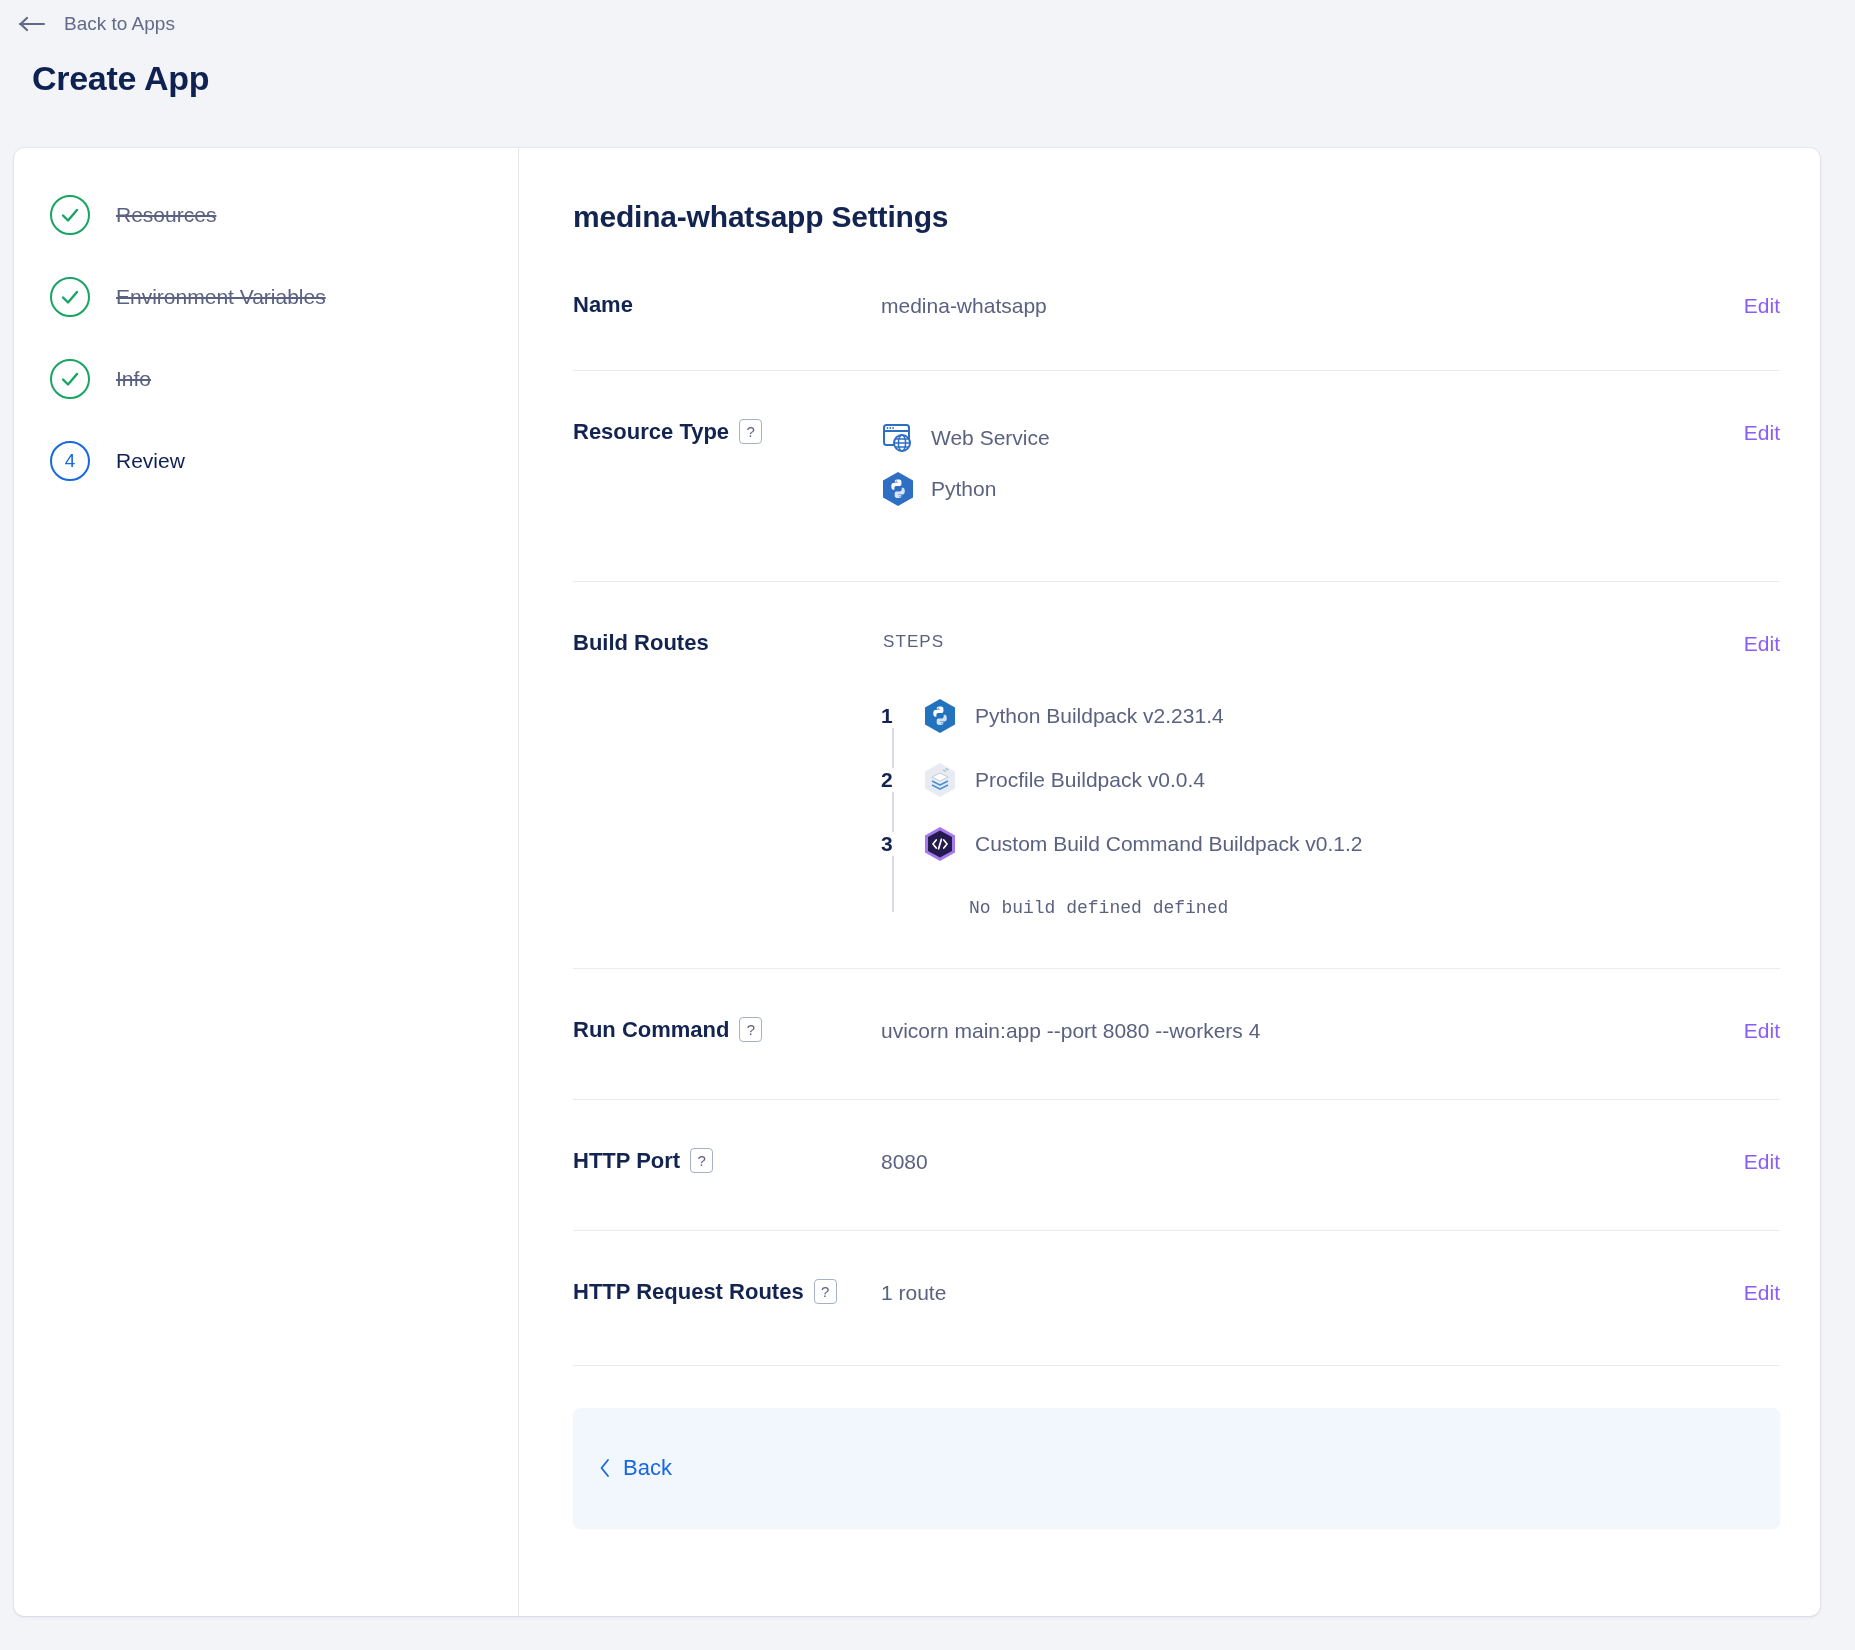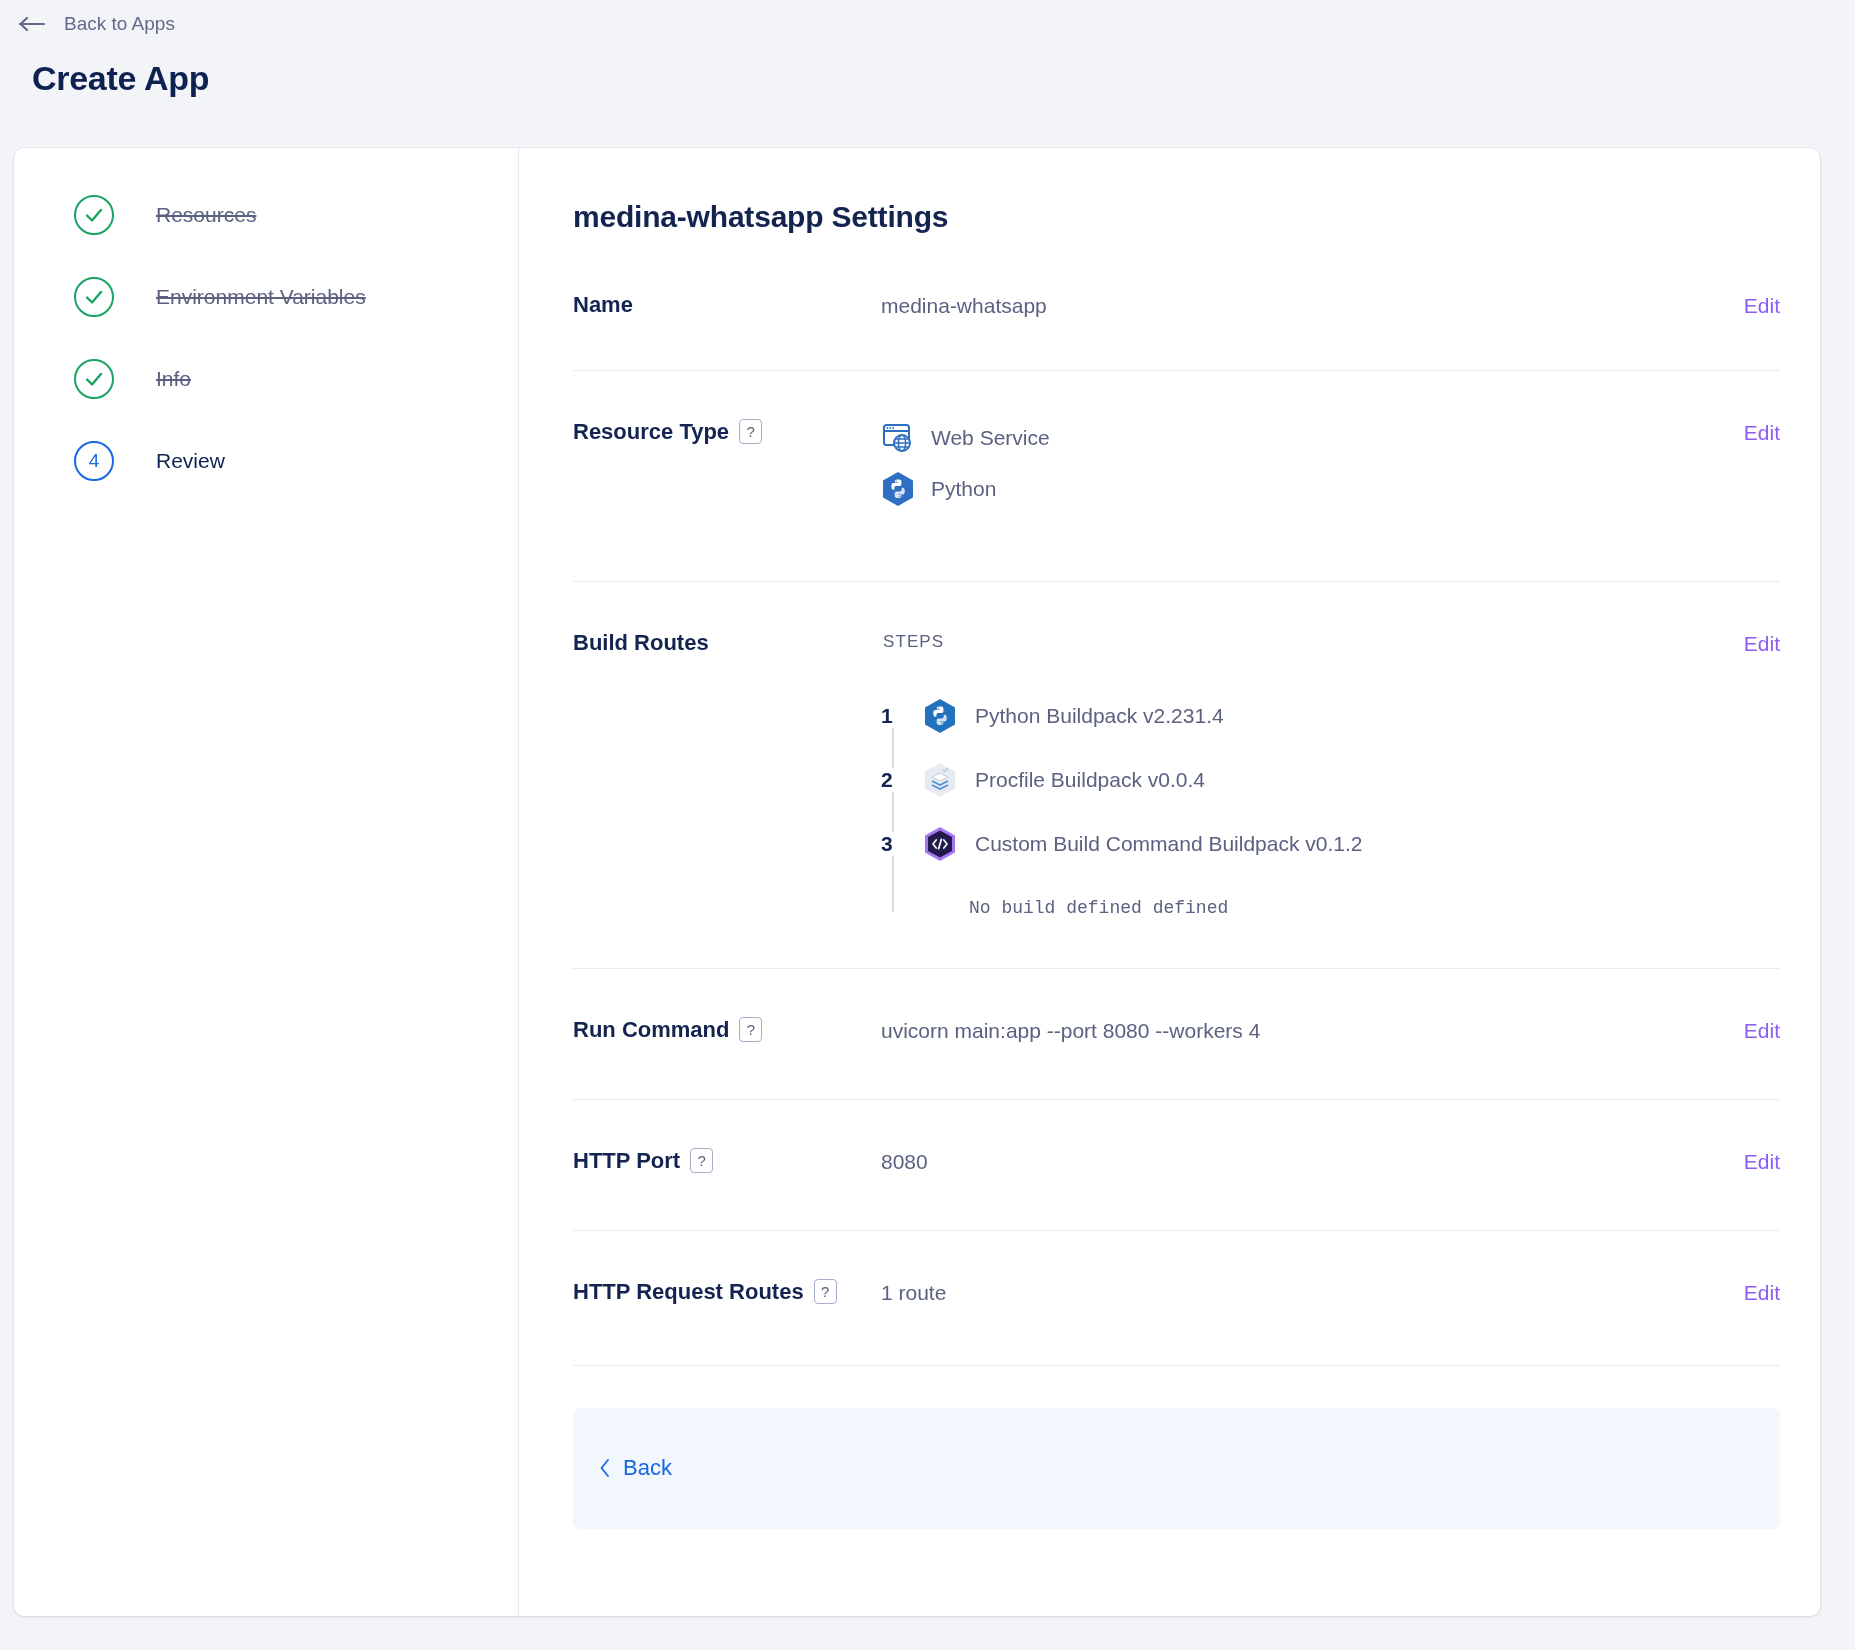--- a/index.html
+++ b/index.html
@@ -38,23 +38,23 @@
 
   
   .stepper {
     width: 505px;
     flex: 0 0 505px;
     border-right: 1px solid #e6e8ef;
     padding: 26px 0 0 0;
   }
   .step {
     display: flex; align-items: center;
-    gap: 42px;
+    gap: 26px;
     height: 82px;
-    padding-left: 60px;
+    padding-left: 36px;
     cursor: pointer;
   }
   .step-bubble {
     width: 40px; height: 40px; flex: 0 0 40px;
     border-radius: 50%;
     display: flex; align-items: center; justify-content: center;
     border: 2px solid #19a463;
   }
   .step-bubble.active { border-color: #1668e3; }
   .step-bubble .num {

